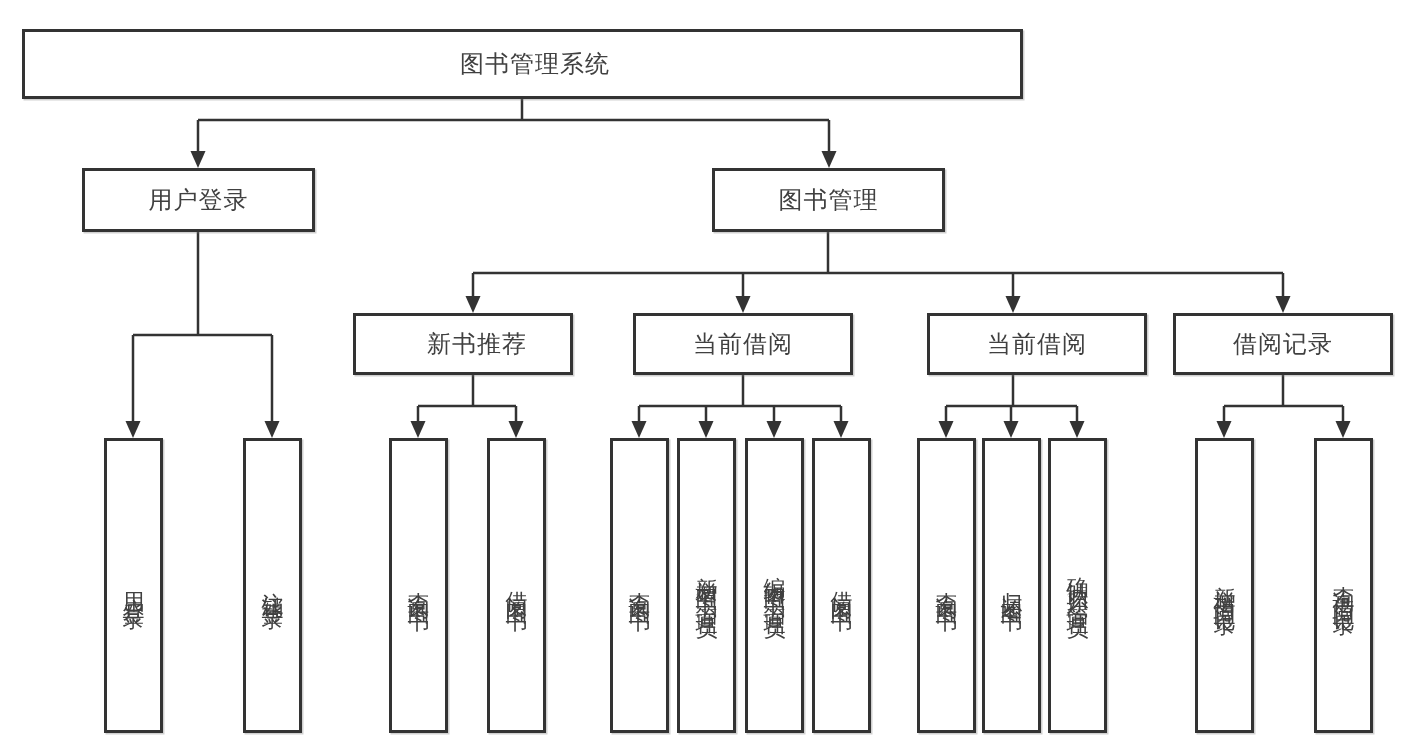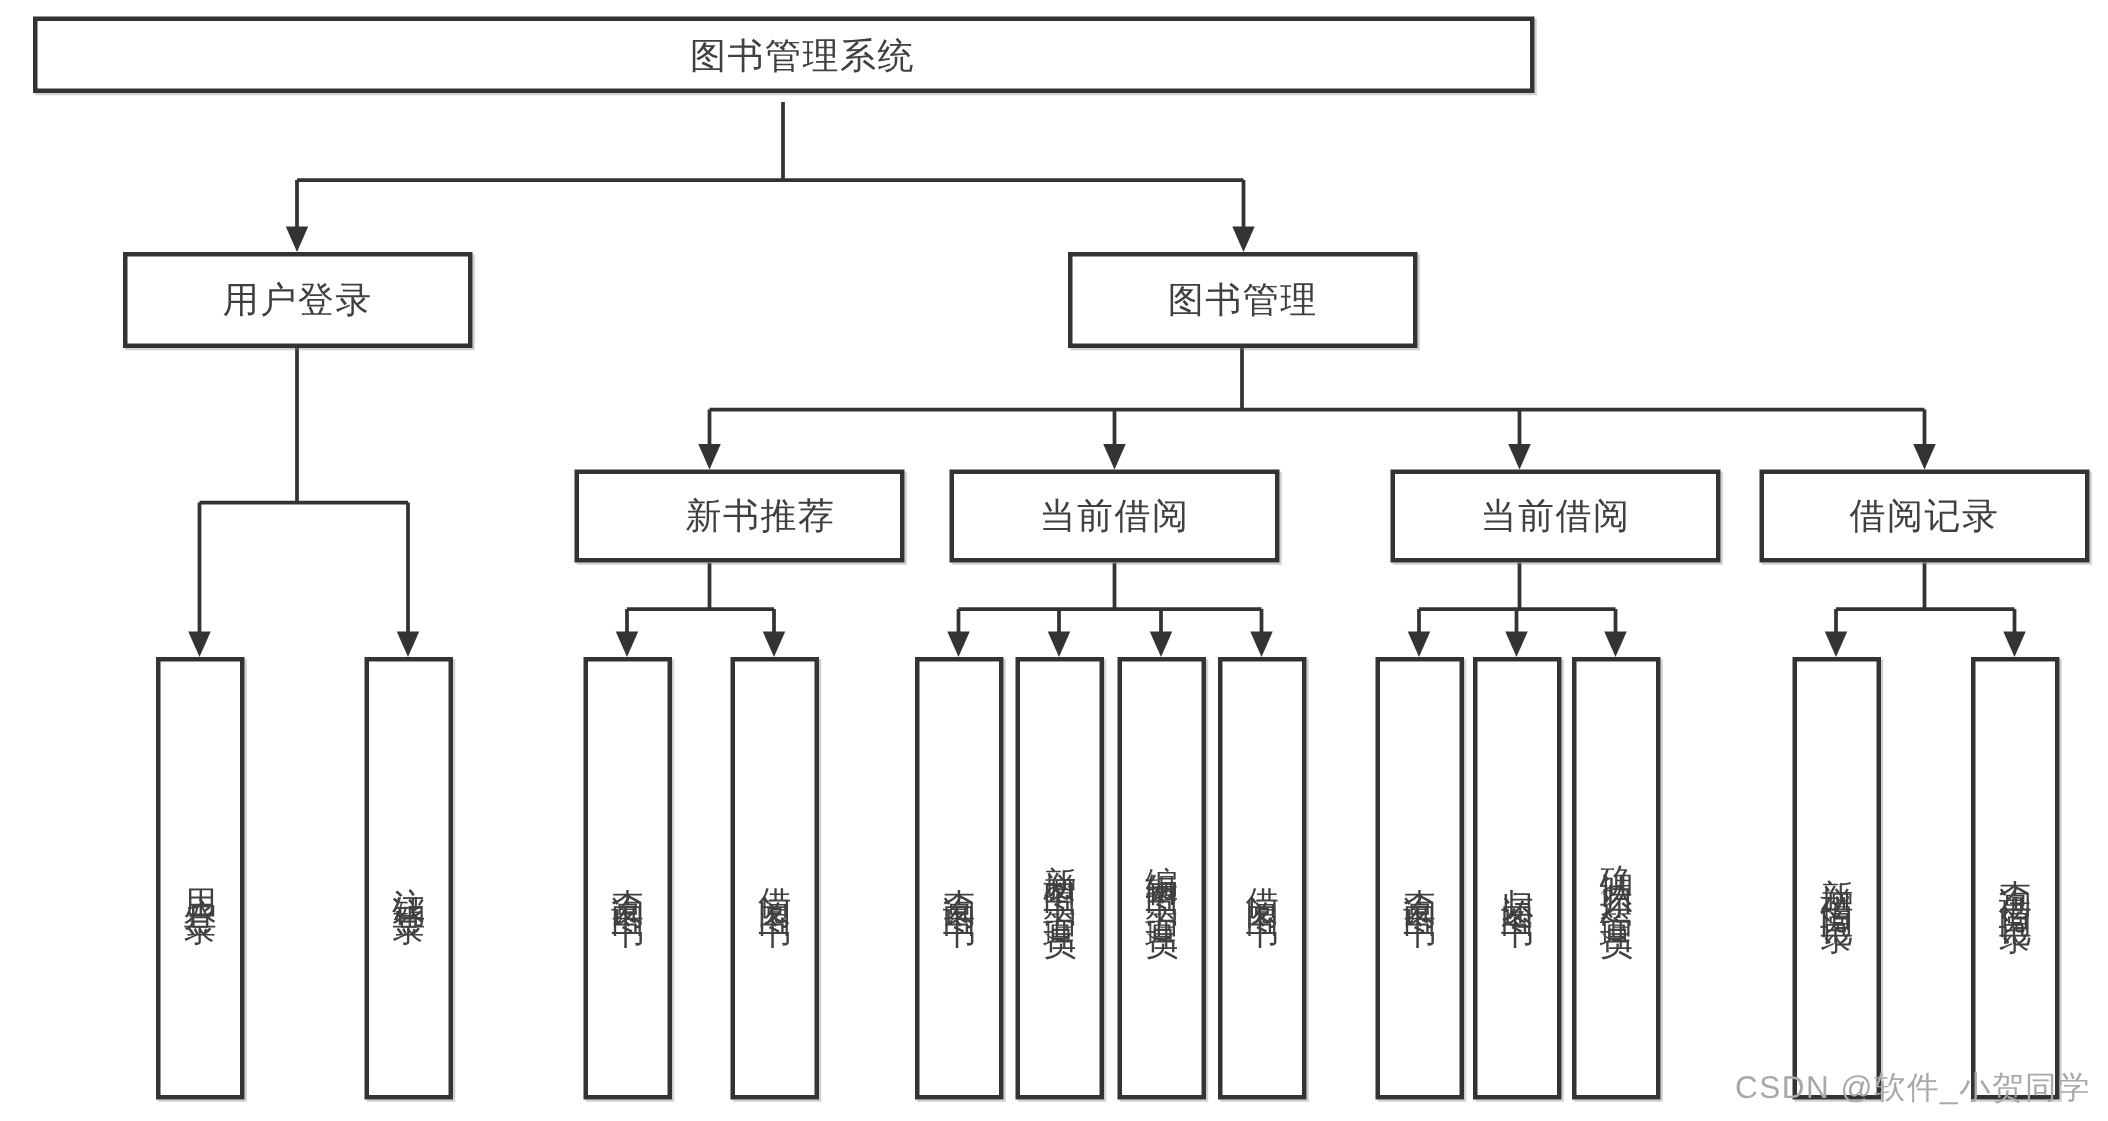--- a/index.html
+++ b/index.html
@@ -43,26 +43,26 @@
     position: absolute;
     top: 711px;
     right: 11px;
     font-size: 21px;
     color: #a8a8a8;
     letter-spacing: 1px;
     white-space: nowrap;
     z-index: 5;
   }
   
-  .root      { left: 22px;  top: 11px;  width: 1001px; height: 51px; padding-left: 25px; }
+  .root      { left: 22px;  top: 29px;  width: 1001px; height: 70px; padding-left: 25px; }
   .l2        { top: 168px; width: 233px; height: 64px; }
   .l2.a      { left: 82px; }
   .l2.b      { left: 712px; font-family: Liberation Mono, monospace; }
   .l3        { top: 313px; width: 220px; height: 62px; }
-  .l3.a      { left: 383px; padding-left: 28px; }
+  .l3.a      { left: 353px; padding-left: 28px; }
   .l3.b      { left: 633px; }
   .l3.c      { left: 903px; margin-left: 24px; }
   .l3.d      { left: 1173px; }
   .leaf      { top: 438px; width: 59px; height: 295px; }
 </style>
 </head>
 <body>
 
 <div class="canvas">
 
@@ -193,15 +193,14 @@
     <span>确认归还（管理员）</span>
   </div>
 
   <div class="node leaf" style="left:1195px">
     <span>新增借阅记录</span>
   </div>
   <div class="node leaf" style="left:1314px">
     <span>查询借阅记录</span>
   </div>
 
-  <div class="watermark">CSDN @软件_小贺同学</div>
 
 </div>
 
 </body></html>

